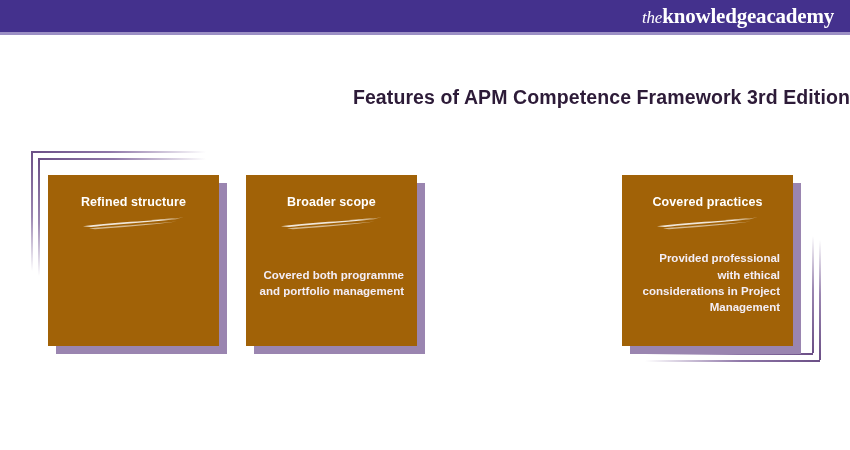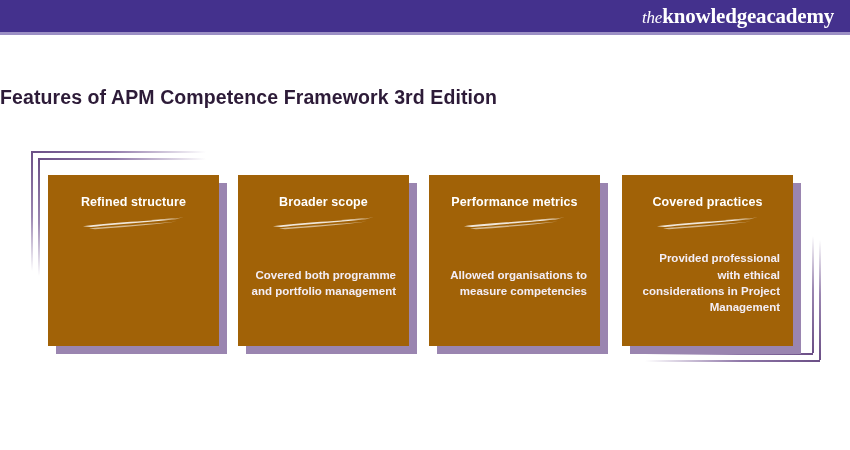--- a/index.html
+++ b/index.html
@@ -34,21 +34,21 @@
   .logo .the{
     font-style:italic;
     font-weight:400;
     font-size:17px;
     text-align:right;
   }
 
   
   .page-title{
     position:absolute; left:0; top:86px; width:850px;
-    text-align:left;
+    text-align:right;
     color:#2D1B38;
     font-size:19.5px;
     font-weight:700;
     letter-spacing:.1px;
   }
 
   
   .deco{ position:absolute; }
   .deco-h{ height:1.5px; }
   .deco-v{ width:1.5px; }
@@ -98,21 +98,21 @@
     color:#f3eef7;
     font-size:11.5px;
     font-weight:700;
     text-align:right;
     line-height:1.42;
     margin-top:auto; margin-bottom:auto;
     padding:0 2px;
   }
 
   .c0{ left:48px; }
-  .c1{ left:238px; }
+  .c1{ left:246px; }
   .c2{ left:429px; }
   .c3{ left:622px; }
 </style>
 </head>
 <body>
 
 <div class="header-band">
   <div class="logo">
     <span class="the">the</span><span>knowledgeacademy</span>
   </div>
@@ -151,32 +151,20 @@
       <div class="card-title">Broader scope</div>
       <svg class="brush" viewBox="0 0 105 13">
         <path d="M2 9.2 C22 6.4, 60 4.2, 98 1.8 C78 4.6, 40 7.0, 10 10.0 Z" fill="#ffffff" opacity=".85"></path>
         <path d="M8 11.4 C30 9.4, 66 7.3, 96 4.6 C70 8.2, 38 10.6, 14 12.2 Z" fill="#ffffff" opacity=".55"></path>
         <path d="M70 3.0 C80 2.2, 92 1.2, 103 0.4 C94 1.8, 82 2.8, 72 3.6 Z" fill="#ffffff" opacity=".7"></path>
       </svg>
       <div class="card-body">Covered both programme and portfolio management</div>
     </div>
   </div>
 
-  <div class="card-wrap c2">
-    <div class="card-shadow"></div>
-    <div class="card">
-      <div class="card-title">Performance metrics</div>
-      <svg class="brush" viewBox="0 0 105 13">
-        <path d="M2 9.2 C22 6.4, 60 4.2, 98 1.8 C78 4.6, 40 7.0, 10 10.0 Z" fill="#ffffff" opacity=".85"></path>
-        <path d="M8 11.4 C30 9.4, 66 7.3, 96 4.6 C70 8.2, 38 10.6, 14 12.2 Z" fill="#ffffff" opacity=".55"></path>
-        <path d="M70 3.0 C80 2.2, 92 1.2, 103 0.4 C94 1.8, 82 2.8, 72 3.6 Z" fill="#ffffff" opacity=".7"></path>
-      </svg>
-      <div class="card-body">Allowed organisations to measure competencies</div>
-    </div>
-  </div>
 
   <div class="card-wrap c3">
     <div class="card-shadow"></div>
     <div class="card">
       <div class="card-title">Covered practices</div>
       <svg class="brush" viewBox="0 0 105 13">
         <path d="M2 9.2 C22 6.4, 60 4.2, 98 1.8 C78 4.6, 40 7.0, 10 10.0 Z" fill="#ffffff" opacity=".85"></path>
         <path d="M8 11.4 C30 9.4, 66 7.3, 96 4.6 C70 8.2, 38 10.6, 14 12.2 Z" fill="#ffffff" opacity=".55"></path>
         <path d="M70 3.0 C80 2.2, 92 1.2, 103 0.4 C94 1.8, 82 2.8, 72 3.6 Z" fill="#ffffff" opacity=".7"></path>
       </svg>

